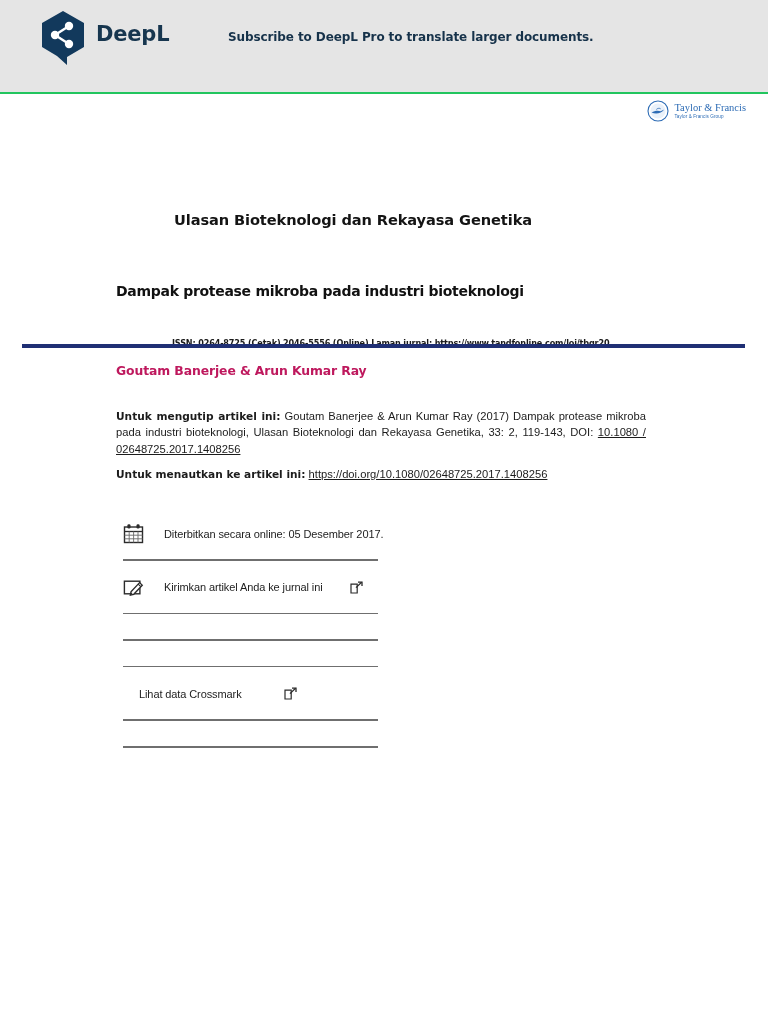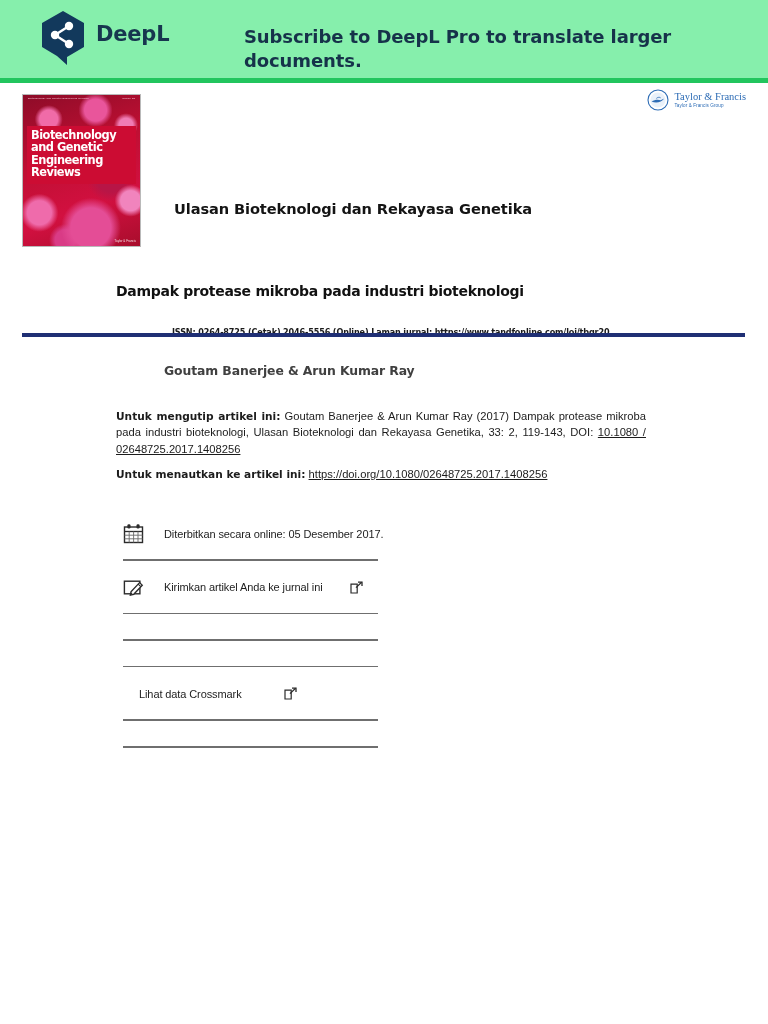--- a/index.html
+++ b/index.html
@@ -12,23 +12,23 @@
     background: #ffffff;
     font-family: "Liberation Sans", sans-serif;
     overflow: hidden;
     position: relative;
   }
 
   
   .deepl-banner {
     position: relative;
     width: 768px;
-    height: 83px;
-    background: #86efac;
-    border-bottom: 5px solid #22c55e;
+    height: 94px;
+    background: #e5e5e5;
+    border-bottom: 2px solid #22c55e;
     box-sizing: border-box;
   }
   .deepl-logo-wrap {
     position: absolute;
     left: 40px;
     top: 10px;
     display: flex;
     align-items: center;
     gap: 10px;
   }
@@ -44,26 +44,25 @@
     color: #17364f;
     letter-spacing: -0.2px;
     line-height: 1;
     padding-bottom: 8px;
   }
   .deepl-lines {
     position: absolute;
     left: 228px;
     top: 25px;
     font-family: "DejaVu Sans", sans-serif;
-    font-size: 18px;
+    font-size: 12px;
     font-weight: 700;
     color: #16324a;
     line-height: 24px;
     letter-spacing: -0.1px;
-    margin-left: 16px;
   }
   .deepl-link {
     color: #1781c4;
     font-weight: 700;
   }
 
   
   .masthead {
     position: relative;
     height: 178px;
@@ -220,23 +219,22 @@
     text-align-last: left;
     letter-spacing: -0.3px;
   }
   .art-authors {
     position: absolute;
     left: 116px;
     top: 101px;
     font-family: "DejaVu Sans", sans-serif;
     font-size: 12.4px;
     font-weight: 700;
-    color: #404040;
+    color: #be185d;
     letter-spacing: -0.1px;
-    margin-left: 48px;
   }
   .cite-block {
     position: absolute;
     left: 116px;
     top: 146px;
     width: 530px;
     font-family: "Liberation Sans", sans-serif;
     font-size: 11.2px;
     color: #1c1c1c;
     line-height: 16.4px;
@@ -366,34 +364,20 @@
   </div>
 
   <div class="deepl-lines">
     <div>Subscribe to DeepL Pro to translate larger documents.</div>
   </div>
 
 </div>
 
 <div class="masthead">
 
-  <div class="cover">
-    <div class="cover-art"></div>
-    <div class="cover-topbar">
-      <span>Biotechnology and Genetic Engineering Reviews</span>
-      <span>Volume 33</span>
-    </div>
-    <div class="cover-titleblock">
-      <div class="ln">Biotechnology</div>
-      <div class="ln">and Genetic</div>
-      <div class="ln">Engineering</div>
-      <div class="ln">Reviews</div>
-    </div>
-    <div class="cover-tf">Taylor &amp; Francis</div>
-  </div>
 
   <div class="journal-name">Ulasan Bioteknologi dan Rekayasa Genetika</div>
 
   <div class="tf-logo">
     <svg class="tf-mark" viewBox="0 0 22 22">
       <circle cx="11" cy="11" r="10" fill="none" stroke="#2d6cb5" stroke-width="1.1"></circle>
       <circle cx="11" cy="11" r="7.6" fill="#e9f1fa"></circle>
       <path d="M4.6 12.4 C7.5 10.6 11 10.2 13.6 11.2 L17.2 9.4 C14.4 13.6 8.6 14.6 4.6 12.4 Z" fill="#2d6cb5"></path>
       <path d="M9.4 9.4 C10.6 8.2 12.4 8.0 13.6 8.8" fill="none" stroke="#2d6cb5" stroke-width="0.9"></path>
     </svg>

